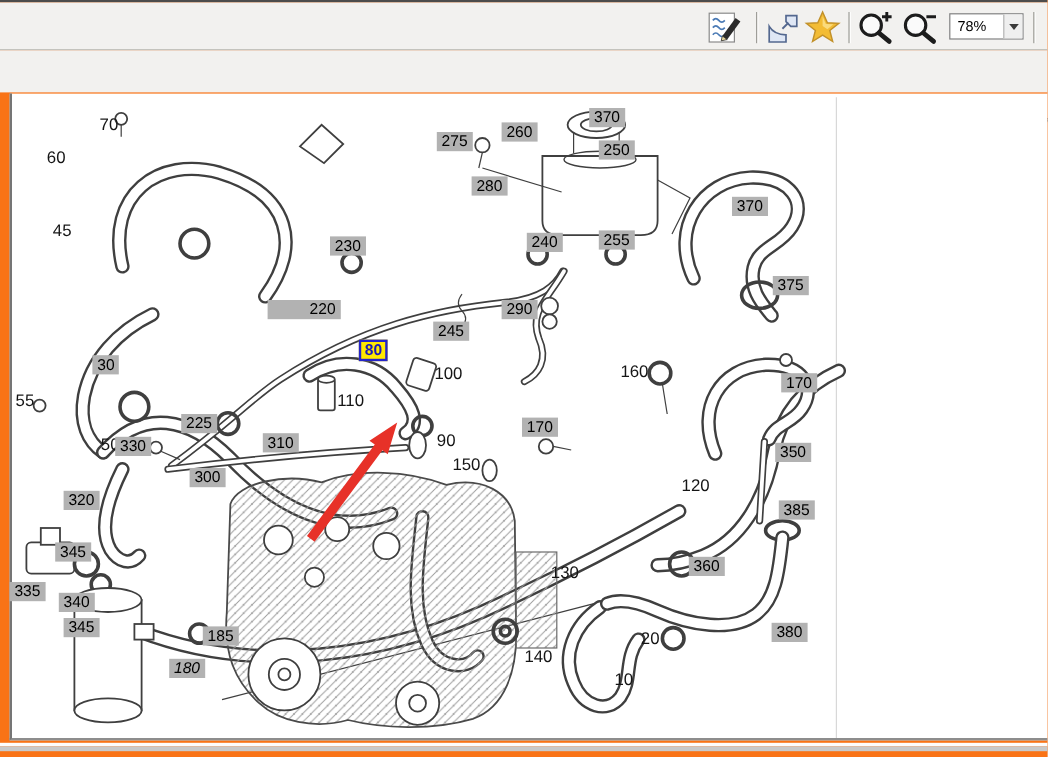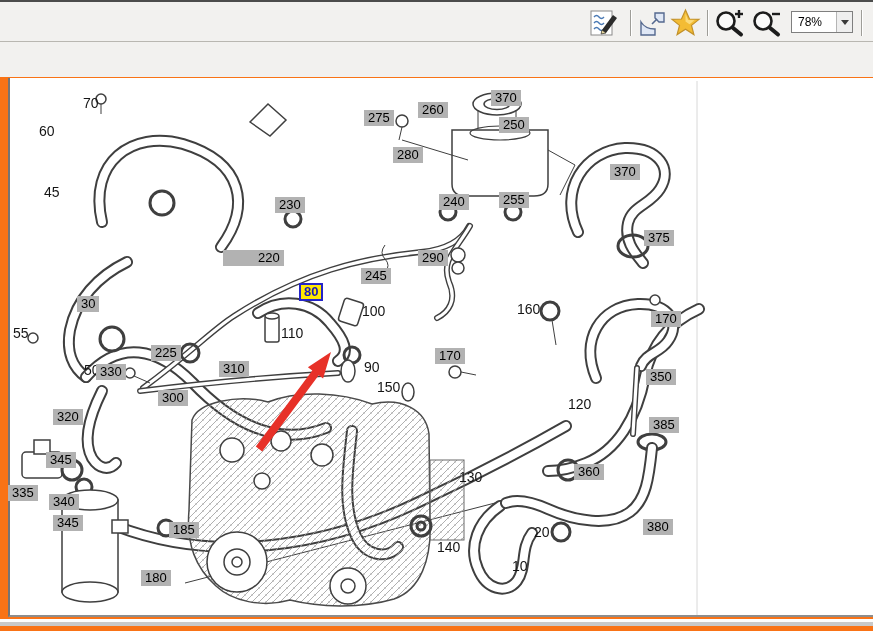--- a/index.html
+++ b/index.html
@@ -249,21 +249,21 @@
       <div class="lbl ref" style="left: 151px; top: 345px; background: rgb(178, 178, 178);">225</div>
       <div class="lbl ref" style="left: 219px; top: 361px; background: rgb(178, 178, 178);">310</div>
       <div class="lbl ref" style="left: 96px; top: 364px; background: rgb(178, 178, 178);">330</div>
       <div class="lbl ref" style="left: 158px; top: 390px; background: rgb(178, 178, 178);">300</div>
       <div class="lbl ref" style="left: 53px; top: 409px; background: rgb(178, 178, 178);">320</div>
       <div class="lbl ref" style="left: 46px; top: 452px; background: rgb(178, 178, 178);">345</div>
       <div class="lbl ref" style="left: 8px; top: 485px; background: rgb(178, 178, 178);">335</div>
       <div class="lbl ref" style="left: 49px; top: 494px; background: rgb(178, 178, 178);">340</div>
       <div class="lbl ref" style="left: 53px; top: 515px; background: rgb(178, 178, 178);">345</div>
       <div class="lbl ref" style="left: 169px; top: 522px; background: rgb(178, 178, 178);">185</div>
-      <div class="lbl ref" style="left: 141px; top: 570px; background: rgb(178, 178, 178);">180</div>
+      <div class="lbl ref" style="left: 141px; top: 549px; background: rgb(178, 178, 178); font-style: italic;">180</div>
       <div class="lbl ref" style="left: 364px; top: 110px; background: rgb(178, 178, 178);">275</div>
       <div class="lbl ref" style="left: 418px; top: 102px; background: rgb(178, 178, 178);">260</div>
       <div class="lbl ref" style="left: 491px; top: 90px; background: rgb(178, 178, 178);">370</div>
       <div class="lbl ref" style="left: 499px; top: 117px; background: rgb(178, 178, 178);">250</div>
       <div class="lbl ref" style="left: 393px; top: 147px; background: rgb(178, 178, 178);">280</div>
       <div class="lbl ref" style="left: 439px; top: 194px; background: rgb(178, 178, 178);">240</div>
       <div class="lbl ref" style="left: 499px; top: 192px; background: rgb(178, 178, 178);">255</div>
       <div class="lbl ref" style="left: 418px; top: 250px; background: rgb(178, 178, 178);">290</div>
       <div class="lbl ref" style="left: 361px; top: 268px; background: rgb(178, 178, 178);">245</div>
       <div class="lbl highlight" style="left: 299px; top: 283px; background: rgb(255, 232, 0); border: 2px solid rgb(37, 37, 200); color: rgb(26, 26, 184);">80</div>

